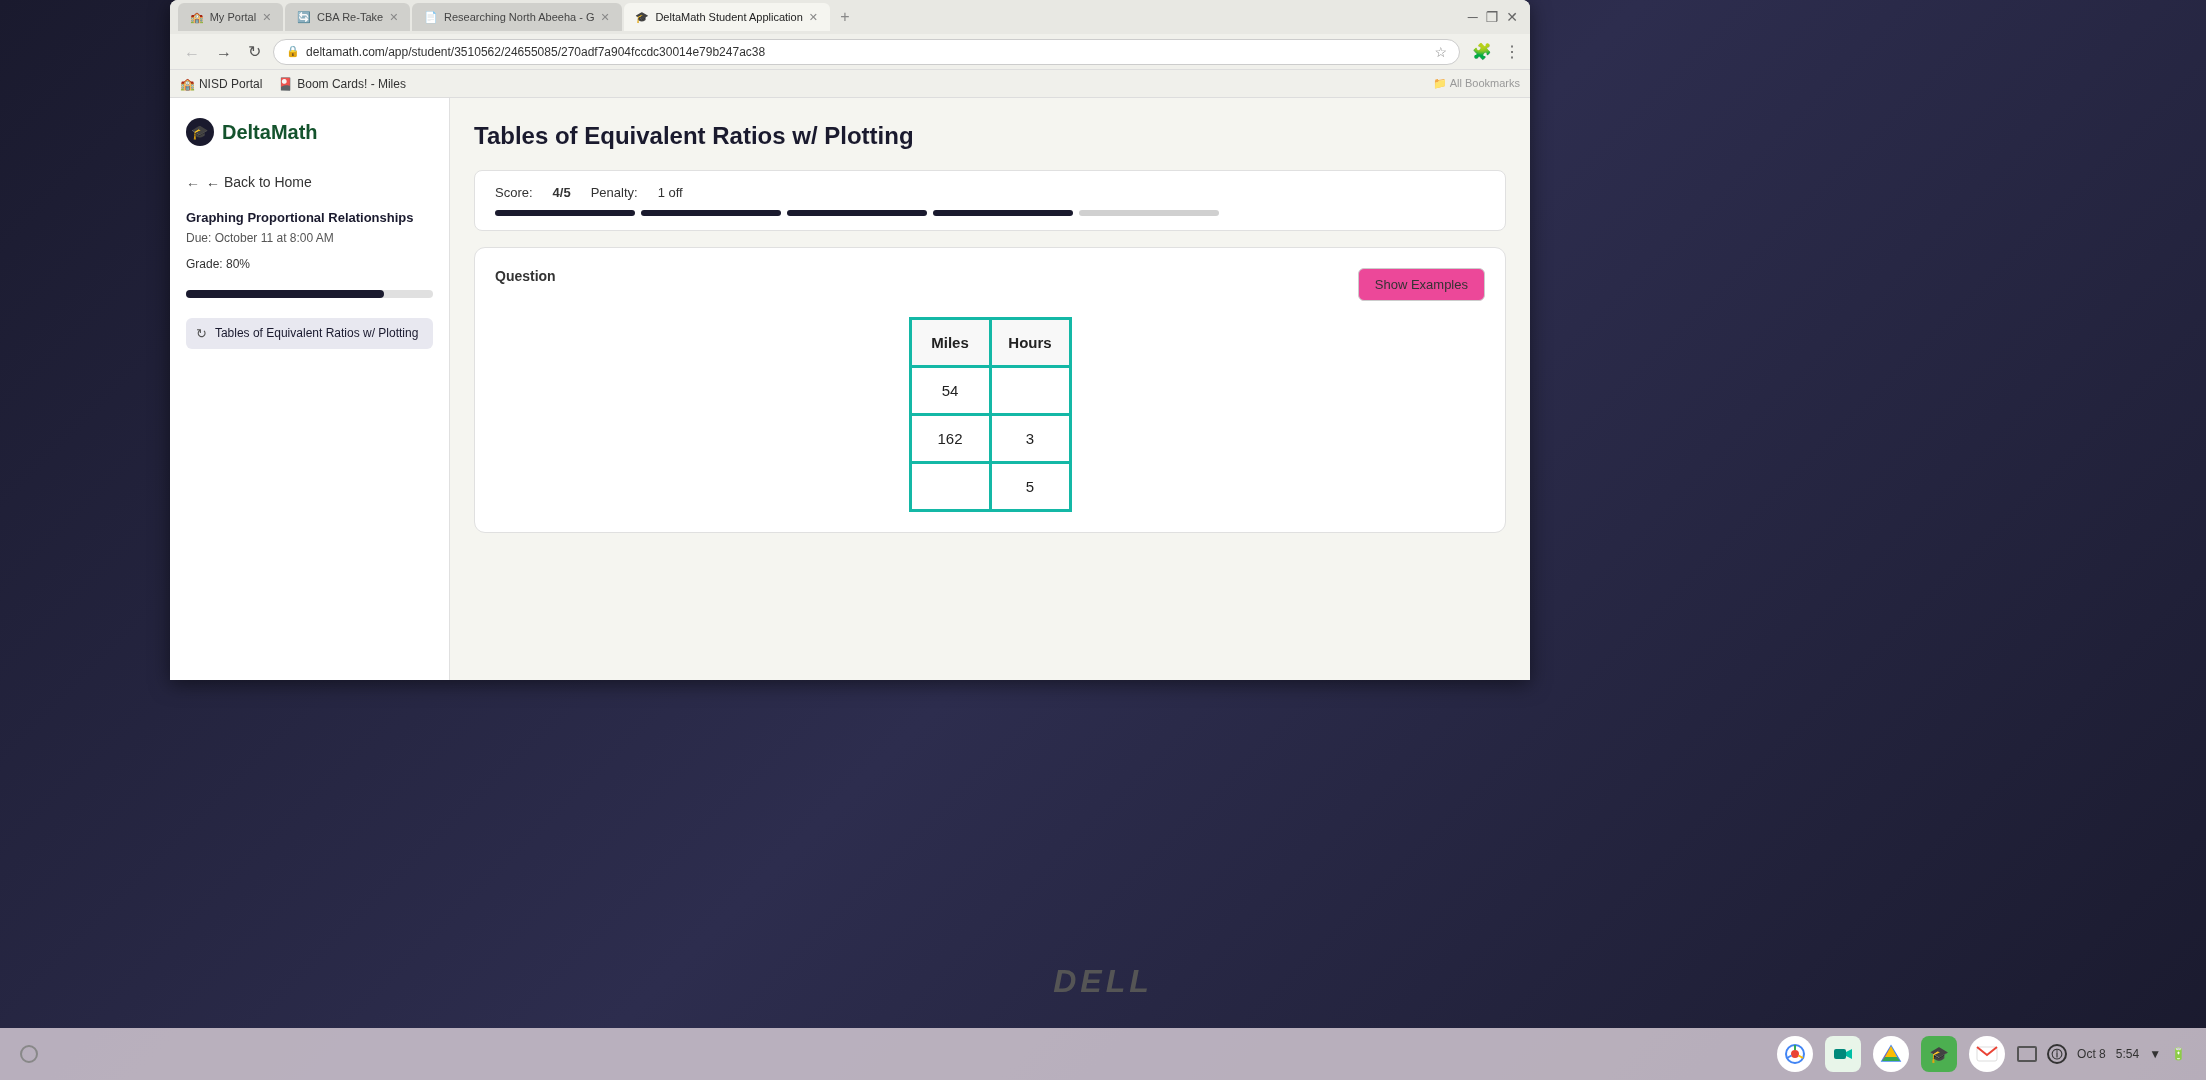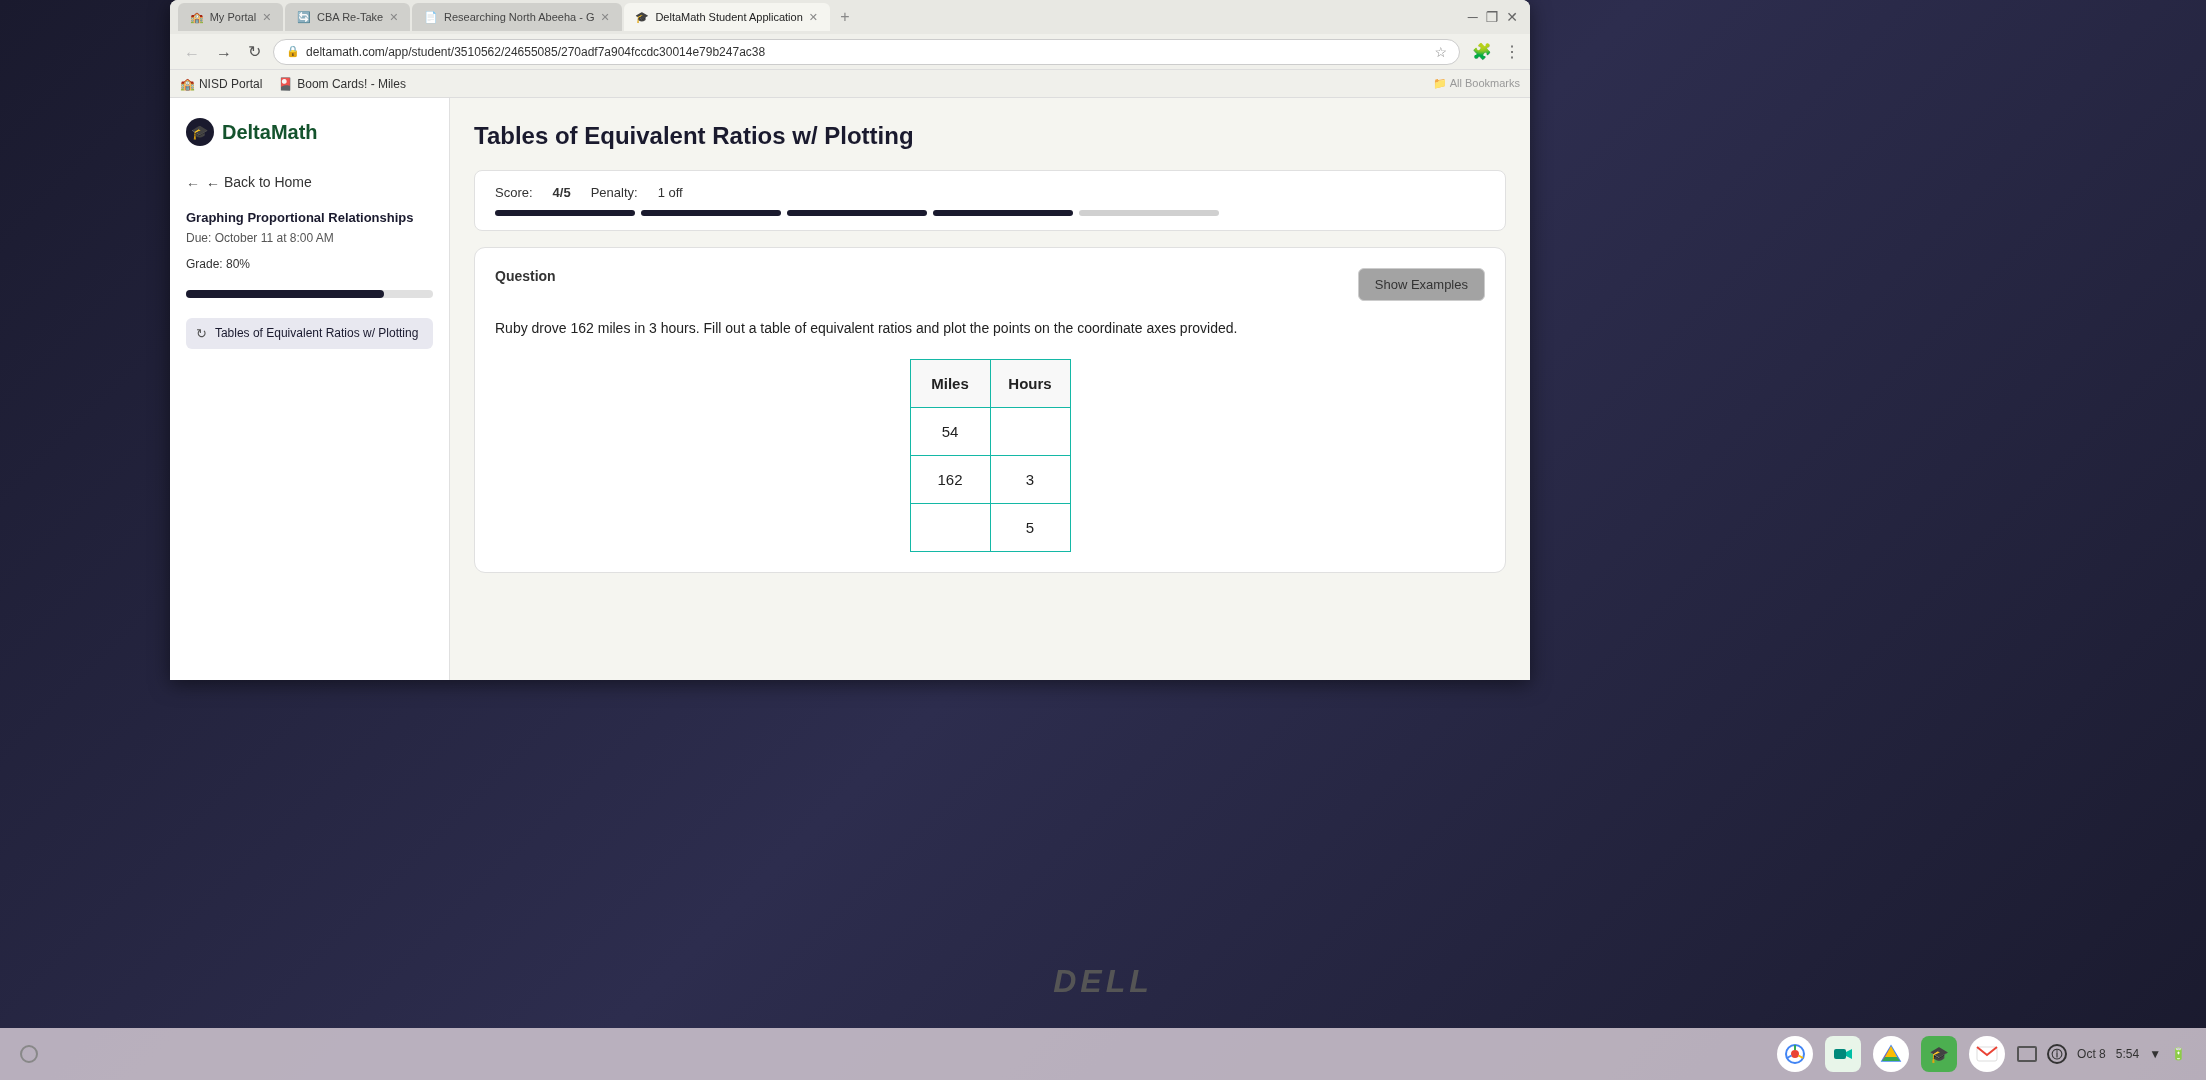--- a/index.html
+++ b/index.html
@@ -332,41 +332,41 @@
       align-items: flex-start;
       margin-bottom: 16px;
     }
     .question-label {
       font-size: 14px;
       font-weight: bold;
       color: #333;
     }
     .show-examples-btn {
       border: 1px solid #ccc;
-      background: #a3a3a3;
+      background: #ec4899;
       padding: 8px 16px;
       border-radius: 6px;
       font-size: 13px;
       color: #333;
       cursor: pointer;
     }
     .question-text {
       font-size: 14px;
       color: #222;
       line-height: 1.6;
       margin-bottom: 20px;
     }
 
     
     .ratio-table {
       border-collapse: collapse;
       margin: 0 auto;
     }
     .ratio-table th, .ratio-table td {
-      border: 1px solid #14b8a6;
+      border: 3px solid #14b8a6;
       width: 80px;
       height: 48px;
       text-align: center;
       font-size: 15px;
       color: #222;
     }
     .ratio-table th {
       font-weight: bold;
       background: #f8f8f8;
     }
@@ -567,21 +567,20 @@
           <div class="dot-segment" style="width:140px;"></div>
           <div class="dot-segment empty" style="width:140px;"></div>
         </div>
       </div>
 
       <div class="question-card">
         <div class="question-header">
           <span class="question-label">Question</span>
           <button class="show-examples-btn">Show Examples</button>
         </div>
-        <div class="question-text">Ruby drove 162 miles in 3 hours. Fill out a table of equivalent ratios and plot the points on the coordinate axes provided.</div>
 
         <div style="display:flex; justify-content:center;">
           <table class="ratio-table">
             <thead>
               <tr>
                 <th>Miles</th>
                 <th>Hours</th>
               </tr>
             </thead>
             <tbody>

